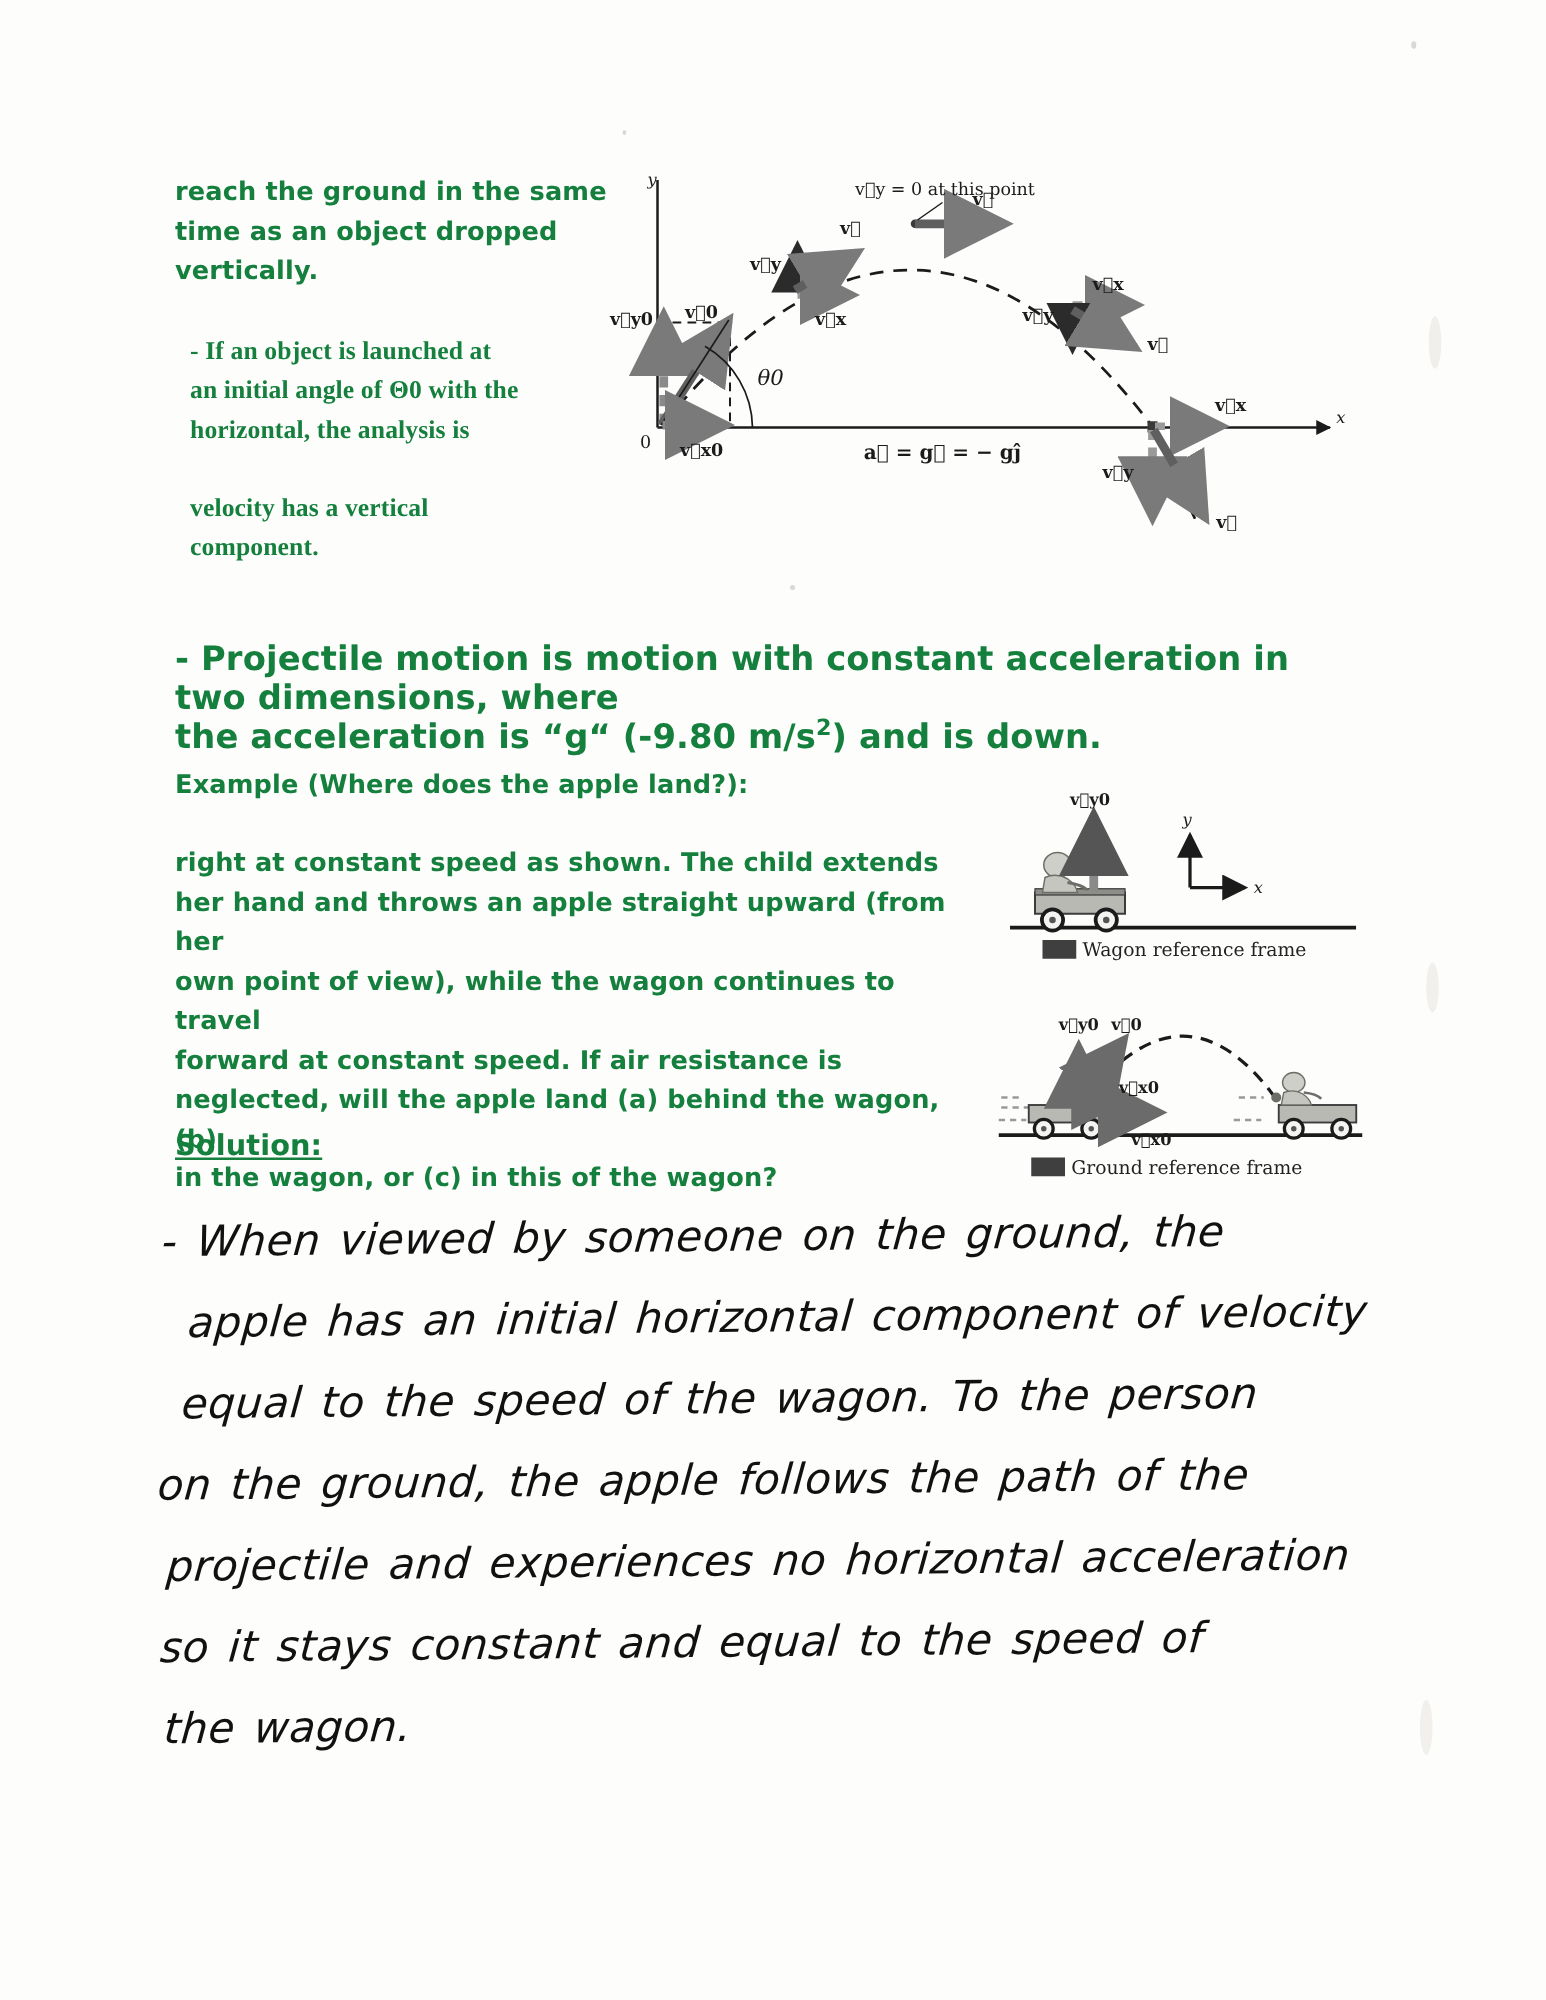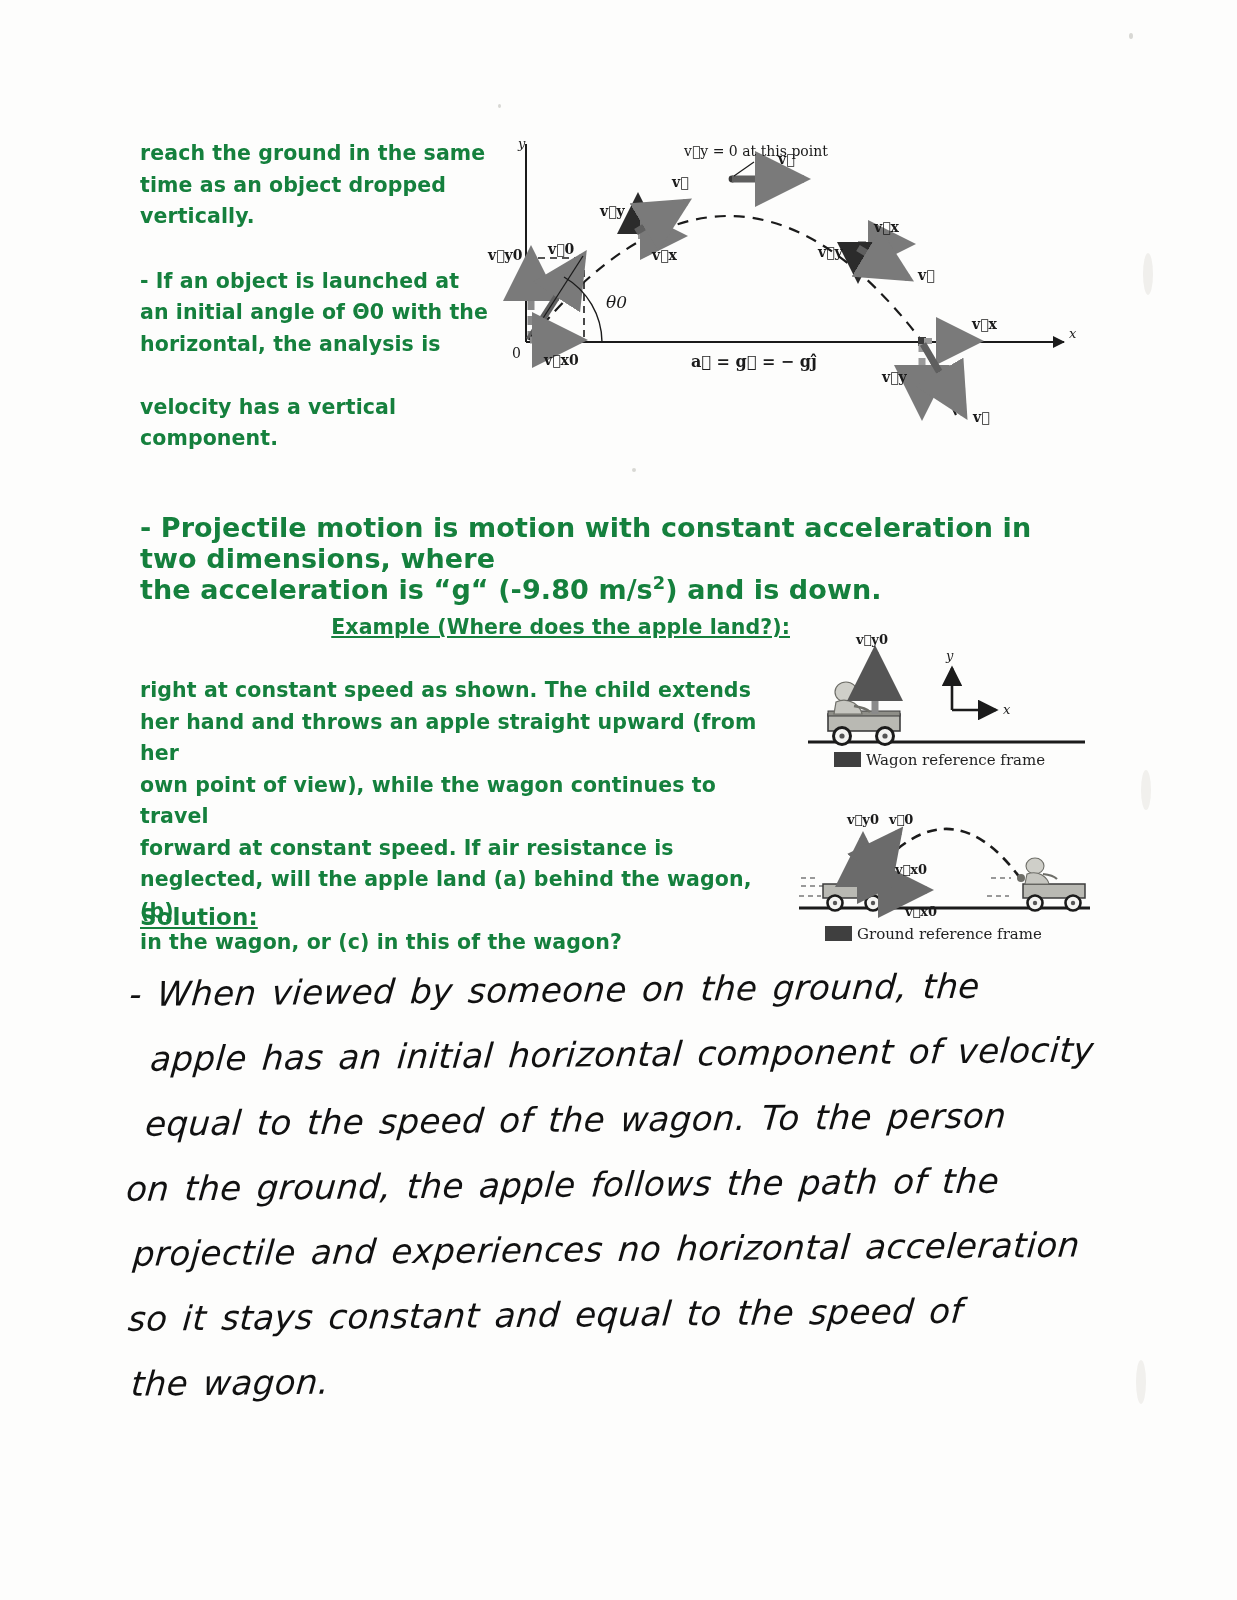--- a/index.html
+++ b/index.html
@@ -22,21 +22,21 @@
   }
   #para-launched{margin-top:33px;}
   #para-projectile{
     position:absolute;left:140px;top:512px;width:930px;
     font-size:27px;line-height:31px;
   }
   #example-block{
     position:absolute;left:140px;top:612px;width:650px;
     font-size:20.5px;line-height:31.5px;
   }
-  #example-heading{text-decoration:underline;display:block;text-align:right;}
+  #example-heading{display:block;}
   #solution-heading{
     position:absolute;left:140px;top:903px;
     font-size:23px;line-height:28px;
     text-decoration:underline;
   }
   sup.exp{font-size:.66em;vertical-align:super;line-height:0;}
 
   
   #handwriting{
     position:absolute;left:128px;top:962px;width:1070px;
@@ -81,21 +81,21 @@
 <div class="speck" style="left:632px;top:468px;width:4px;height:4px;"></div>
 <div class="speck" style="left:1141px;top:770px;width:10px;height:40px;background:#f1f0ed;"></div>
 <div class="speck" style="left:1136px;top:1360px;width:10px;height:44px;background:#f1f0ed;"></div>
 
 <div id="col-left-top" class="typed">
   <p style="margin:0;">
     <span>reach the ground in the same</span><br>
     <span>time as an object dropped</span><br>
     <span>vertically.</span>
   </p>
-  <p id="para-launched" style="margin:33px 0 0 0;">
+  <p id="para-launched" style="margin:33px 0 0 12px;font-family:Liberation Serif, serif;">
     <span>- If an object is launched at</span><br>
     <span>an initial angle of Θ0 with the</span><br>
     <span>horizontal, the analysis is</span><br>
     <br>
     <span>velocity has a vertical</span><br>
     <span>component.</span>
   </p>
 </div>
 
 <div id="fig-projectile" class="fig">

